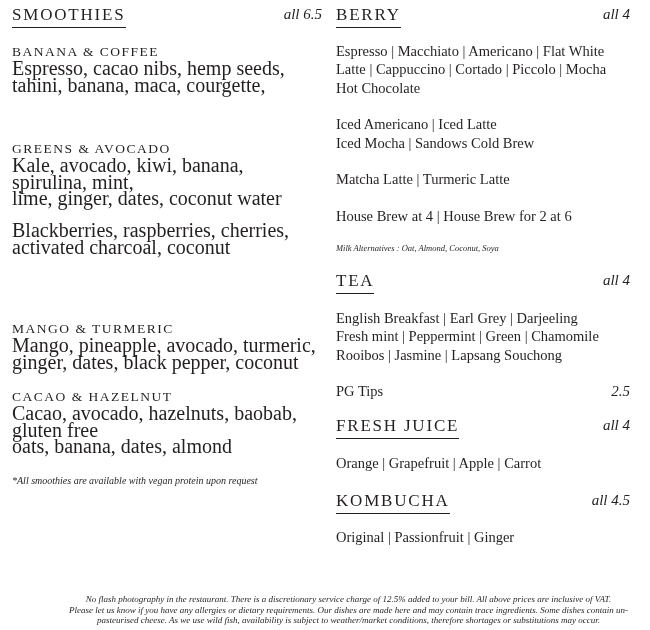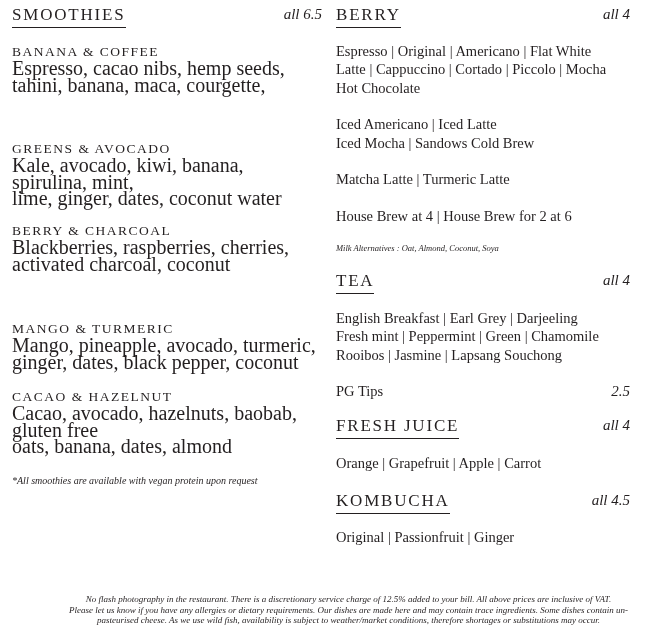--- a/index.html
+++ b/index.html
@@ -53,21 +53,20 @@
     <div class="item-desc">tahini, banana, maca, courgette,</div>
   </div>
 
   <div class="item" style="top:140px;">
     <div class="item-name">GREENS &amp; AVOCADO</div>
     <div class="item-desc">Kale, avocado, kiwi, banana, spirulina, mint,</div>
     <div class="item-desc">lime, ginger, dates, coconut water</div>
   </div>
 
   <div class="item" style="top:222px;">
-    <div class="item-name">BERRY &amp; CHARCOAL</div>
     <div class="item-desc">Blackberries, raspberries, cherries,</div>
     <div class="item-desc">activated charcoal, coconut</div>
   </div>
 
   <div class="item" style="top:320px;">
     <div class="item-name">MANGO &amp; TURMERIC</div>
     <div class="item-desc">Mango, pineapple, avocado, turmeric,</div>
     <div class="item-desc">ginger, dates, black pepper, coconut</div>
   </div>
 
@@ -79,21 +78,21 @@
 
   <div class="note-small" style="top:475px; left:0; font-size:10px;">*All smoothies are available with vegan protein upon request</div>
 </div>
 
 <div class="col col-right">
 
   <div class="section-head" style="top:4px;">
     <span class="section-title">BERRY</span>
     <span class="section-price">all 4</span>
   </div>
-  <div class="line" style="top:42px;">Espresso | Original | Americano | Flat White</div>
+  <div class="line" style="top:42px;">Espresso | Macchiato | Americano | Flat White</div>
   <div class="line" style="top:60px;">Latte | Cappuccino | Cortado | Piccolo | Mocha</div>
   <div class="line" style="top:79px;">Hot Chocolate</div>
   <div class="line" style="top:115px;">Iced Americano | Iced Latte</div>
   <div class="line" style="top:134px;">Iced Mocha | Sandows Cold Brew</div>
   <div class="line" style="top:170px;">Matcha Latte | Turmeric Latte</div>
   <div class="line" style="top:207px;">House Brew at 4 | House Brew for 2 at 6</div>
   <div class="note-small" style="top:243px; left:0; font-size:8.5px;">Milk Alternatives : Oat, Almond, Coconut, Soya</div>
 
   <div class="section-head" style="top:270px;">
     <span class="section-title">TEA</span>

